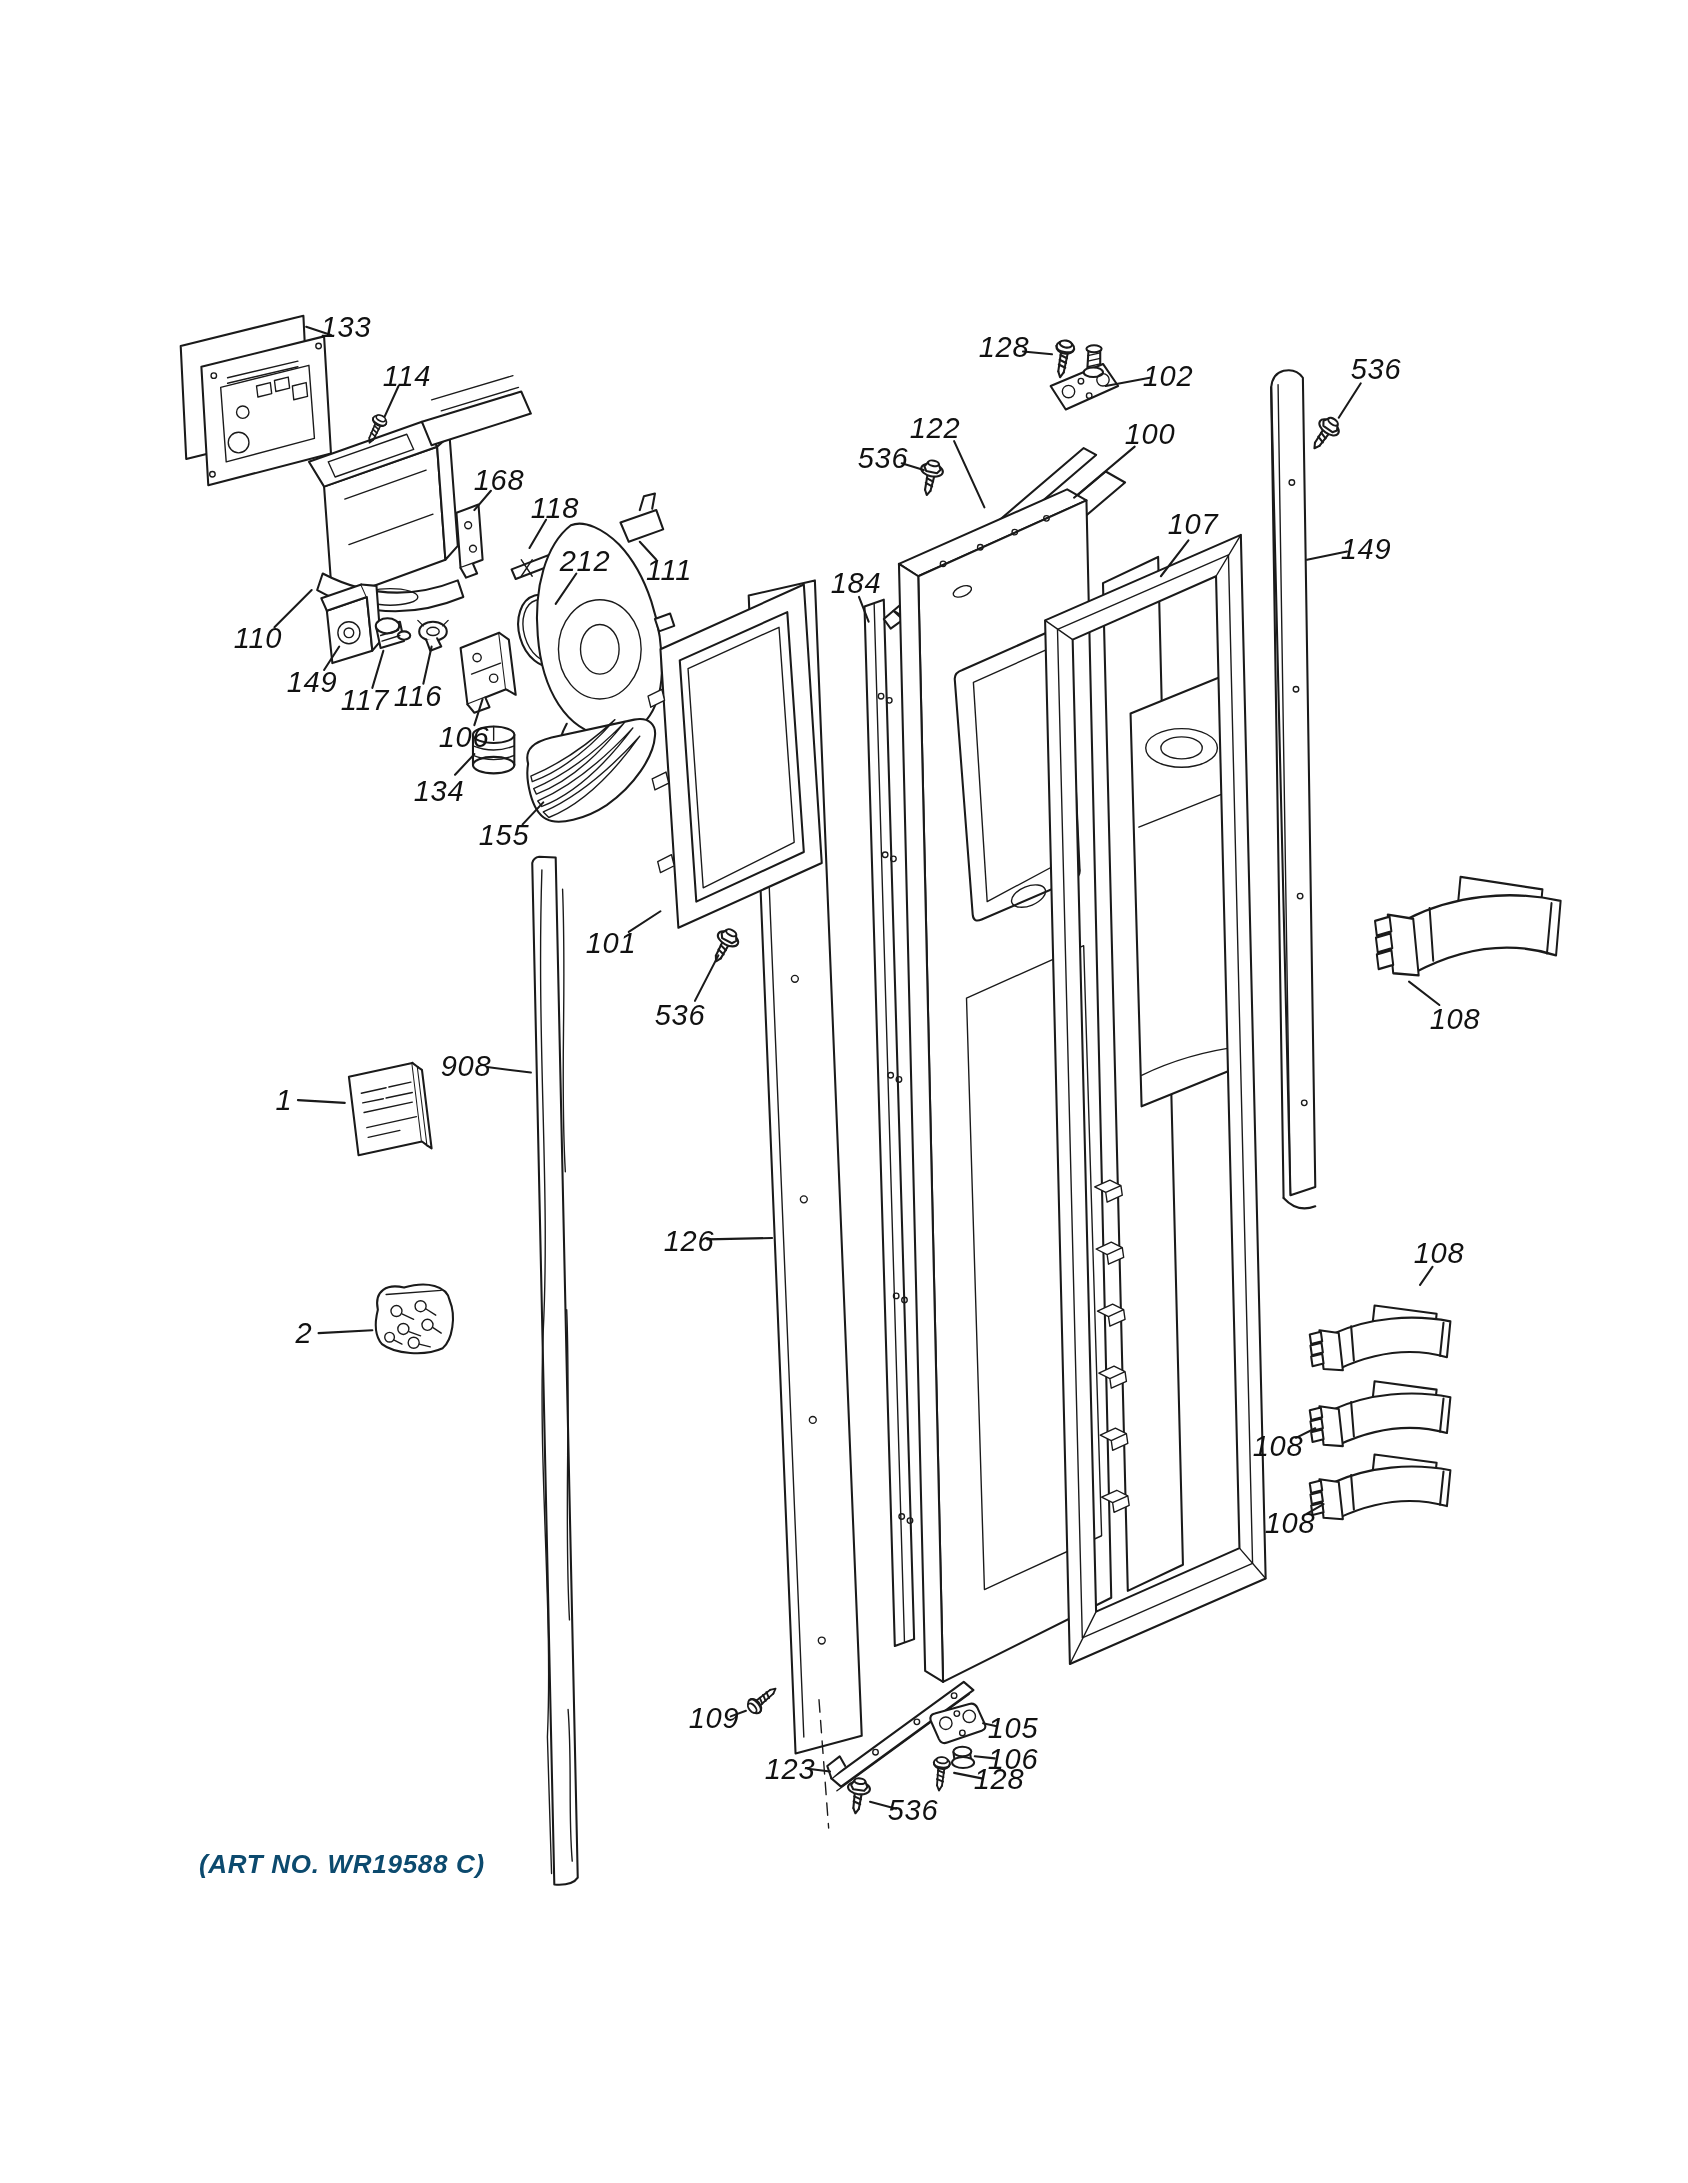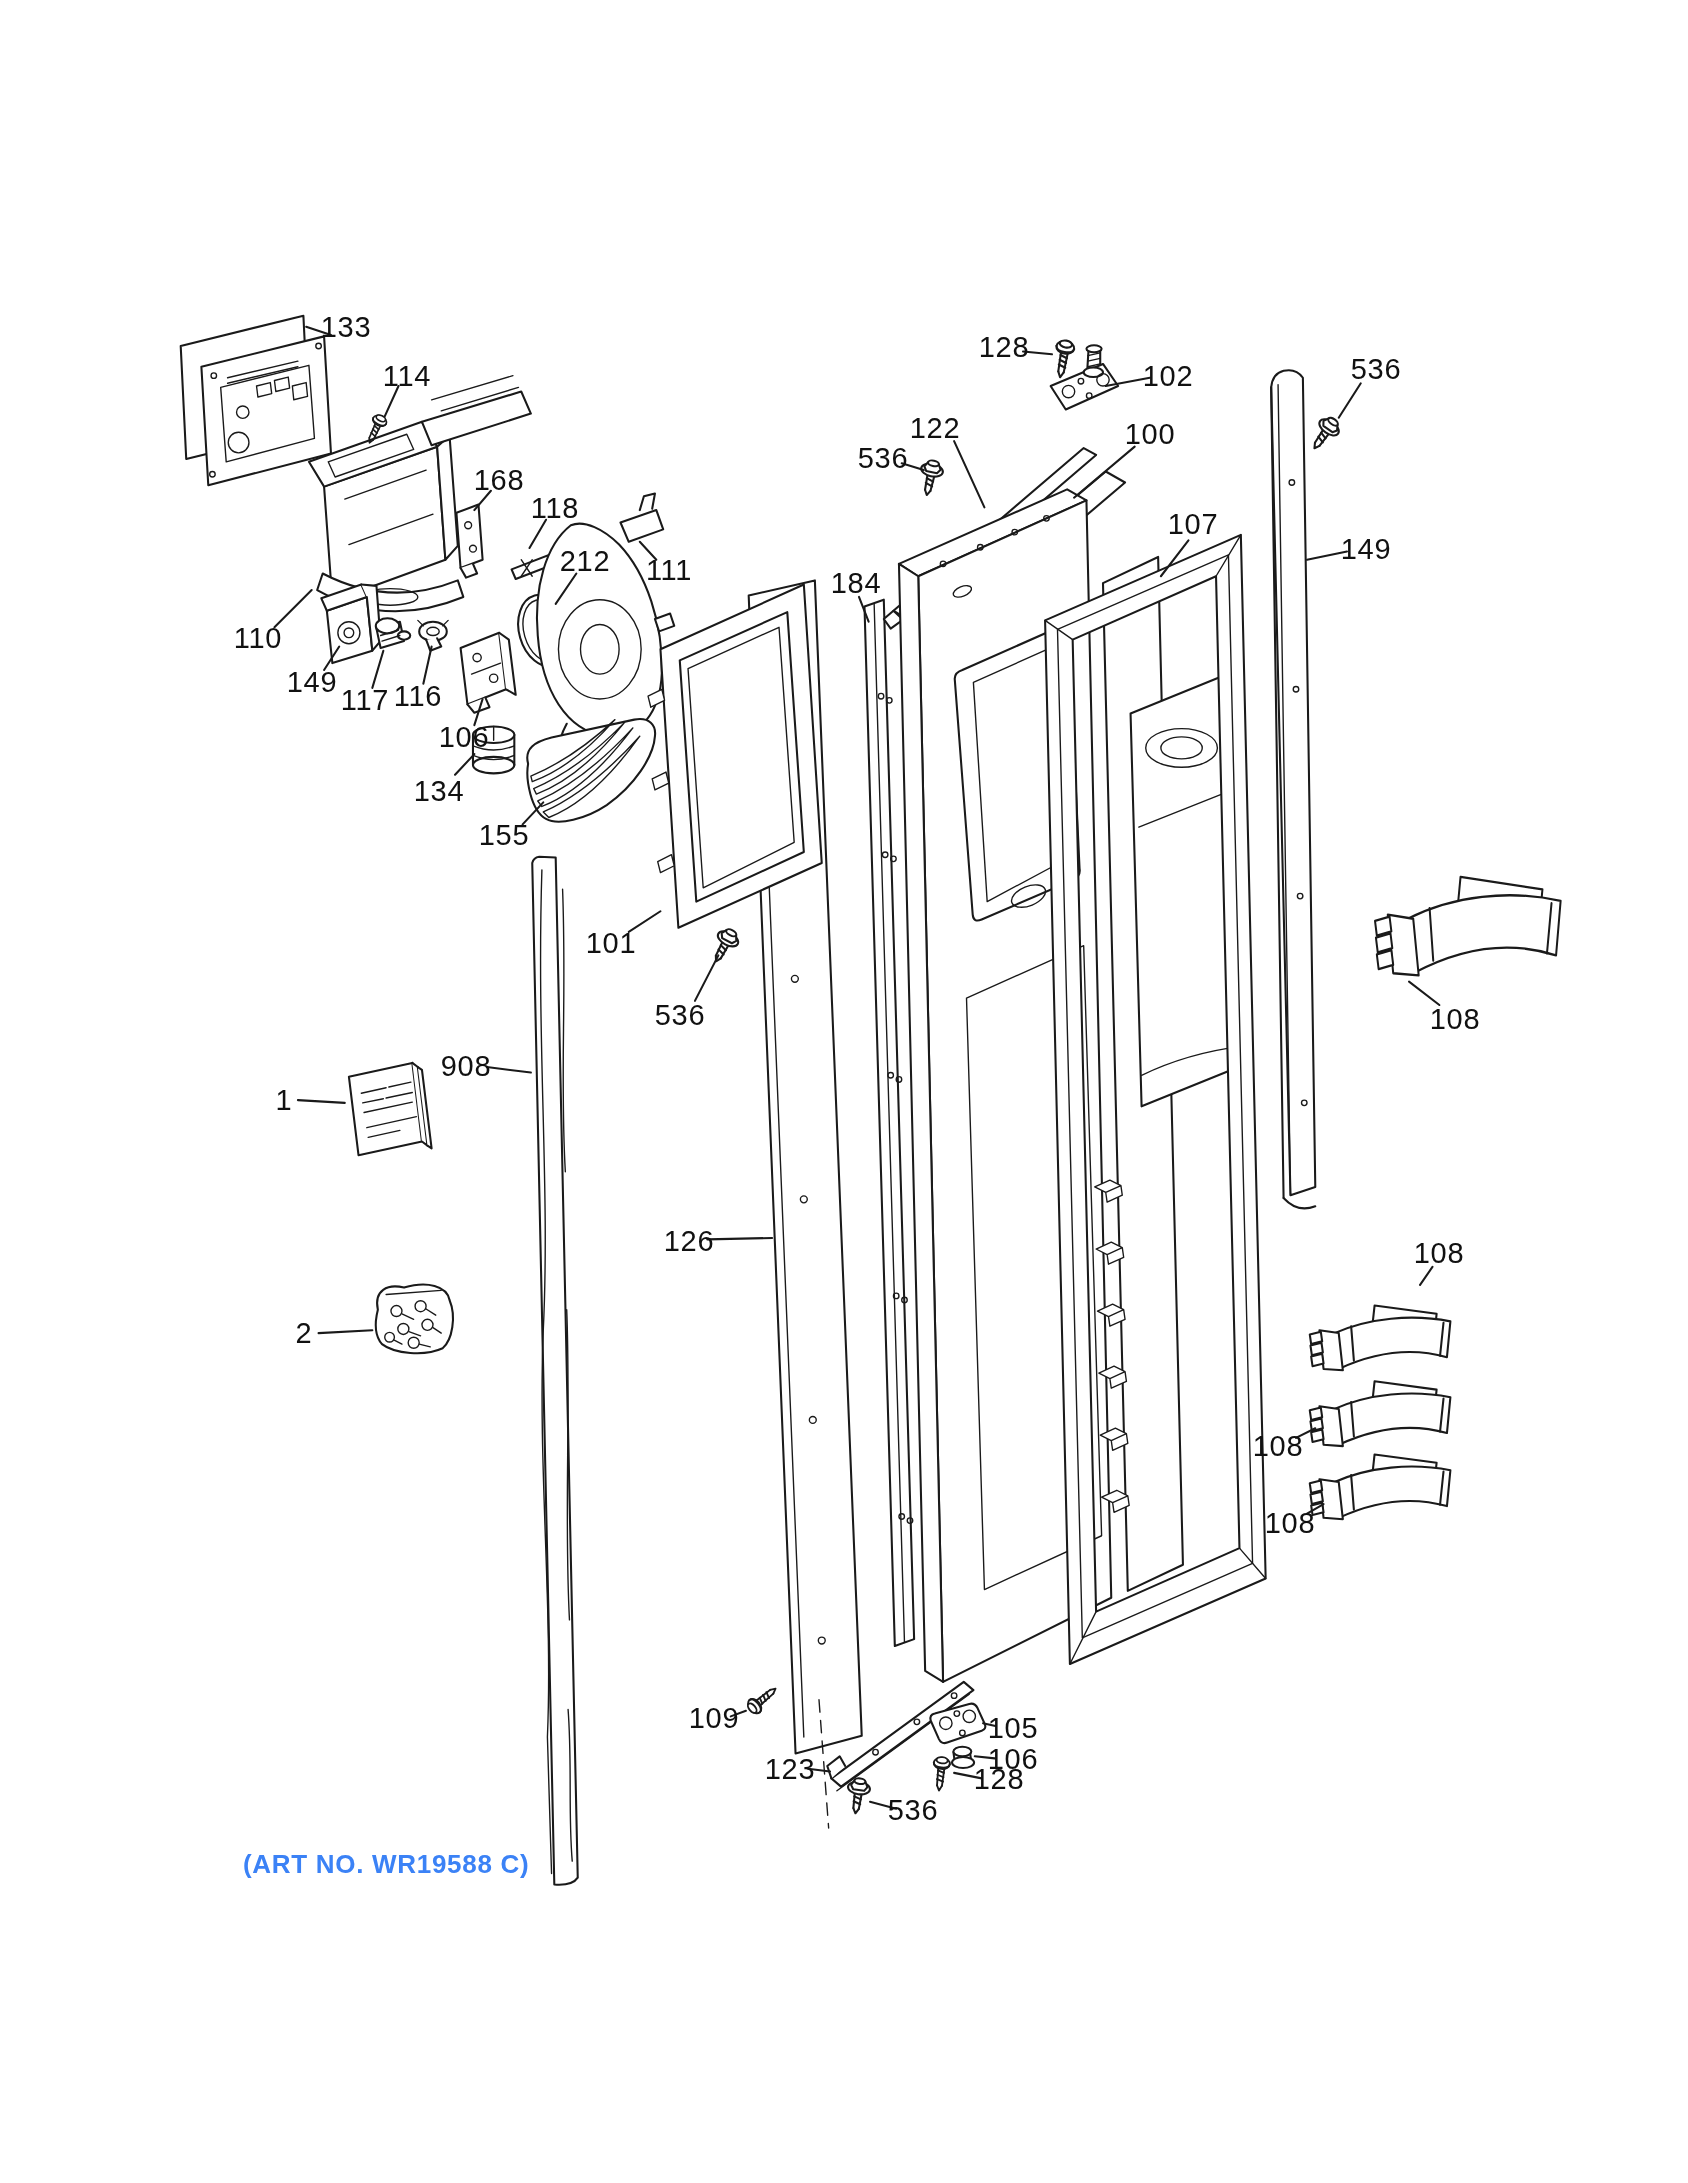--- a/index.html
+++ b/index.html
@@ -1,28 +1,27 @@
 <!DOCTYPE html>
 <html style="font-size:11px"><head>
 <meta charset="utf-8">
 <style>
   html,body{margin:0;padding:0;background:#ffffff;}
   body{width:1689px;height:2183px;position:relative;font-family:"Liberation Sans",sans-serif;}
-  .stage{position:absolute;left:0;top:0;width:1689px;height:2183px;background:#ffffff;overflow:hidden;}
+  .stage{position:absolute;left:0;top:0;width:1689px;height:2183px;background:#ffffff;overflow:hidden;font-style:italic;}
   .stage svg{position:absolute;left:0;top:0;}
   .callout{
     position:absolute;transform:translate(-50%,-50%);
     font-size:29px;color:#111;white-space:nowrap;letter-spacing:0.7px;
     font-family:"Liberation Sans",sans-serif;
   }
   .artno{
     position:absolute;left:199px;top:1849px;
-    font-size:26px;font-weight:bold;color:#3b82f6;letter-spacing:0.7px;
+    font-size:26px;font-weight:bold;color:#0c4a6e;letter-spacing:0.7px;
     font-family:"Liberation Sans",sans-serif;
-    margin-left:44px;
   }
 </style>
 </head>
 <body>
 
 <div class="stage">
 
 <svg width="1689" height="2183" viewBox="0 0 2450 3167">
   <defs>
     <g id="screwA" fill="#ffffff">

